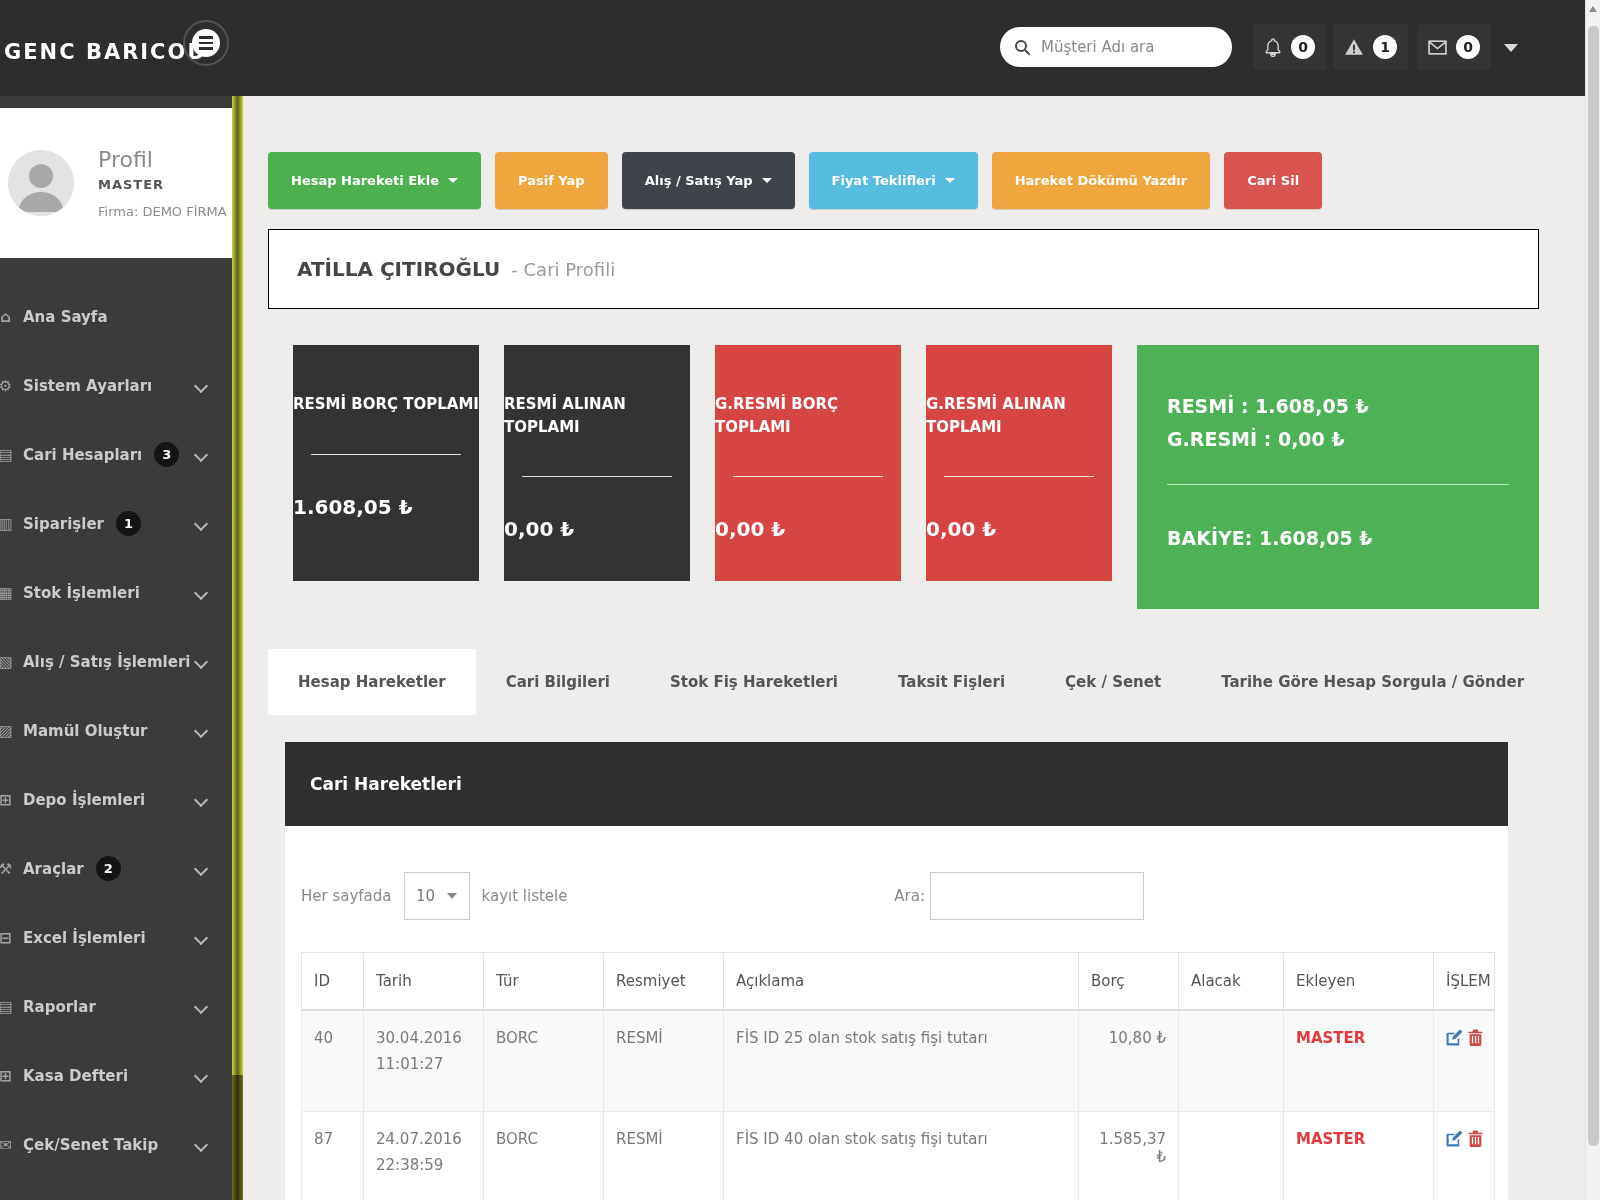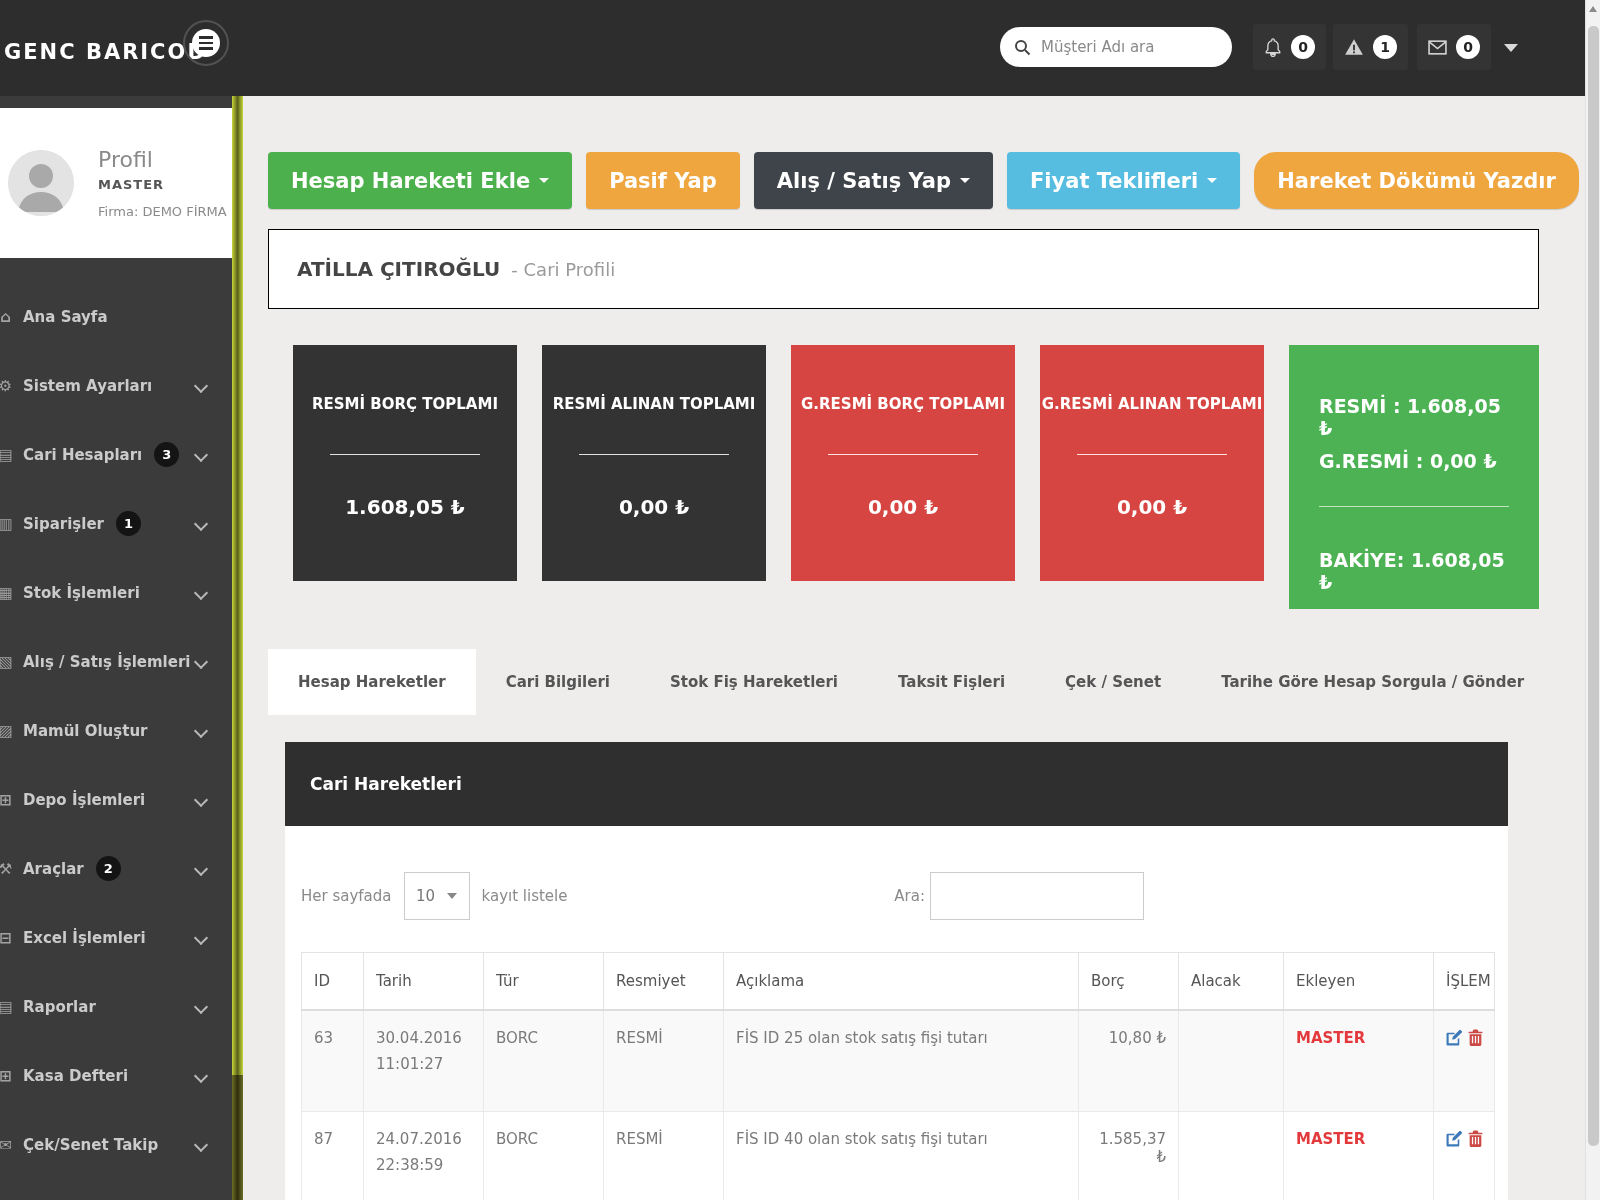--- a/index.html
+++ b/index.html
@@ -44,29 +44,29 @@
   .chev{margin-left:auto;margin-right:26px;width:8px;height:8px;border-right:2px solid #b9b9b9;
     border-bottom:2px solid #b9b9b9;transform:rotate(45deg);flex:none;}
   
   .side-scroll{position:absolute;left:232px;top:96px;width:11px;bottom:0;
     background:linear-gradient(90deg,#6b6f24,#2f2f10 50%,#6b6f24);z-index:6;}
   .side-thumb{position:absolute;top:0;left:0;right:0;height:979px;
     background:linear-gradient(90deg,#c6d63a,#5a611c 50%,#c6d63a);cursor:grab;}
   
   .main{position:absolute;left:243px;top:96px;width:1342px;bottom:0;background:#efedec;overflow:hidden;}
   .toolbar{margin:56px 0 0 25px;display:flex;gap:14px;}
-  .btn{height:57px;display:inline-flex;align-items:center;padding:0 23px;color:#fff;font-size:21px;font-weight:bold;
+  .btn{height:57px;display:inline-flex;align-items:center;padding:0 23px;color:#fff;font-size:13px;font-weight:bold;
     border-radius:4px;border:none;cursor:pointer;font-family:inherit;white-space:nowrap;box-shadow:0 1px 1px rgba(0,0,0,.15);}
   .btn .caret{margin-left:9px;width:0;height:0;border-left:5px solid transparent;border-right:5px solid transparent;
     border-top:5px solid #fff;}
   .title-panel{margin:20px 46px 0 25px;background:#fff;border:1px solid #000000;padding:27px 28px;}
   .title-name{font-size:20px;font-weight:bold;color:#454545;}
   .title-sub{font-size:18px;color:#9a9a9a;margin-left:6px;}
   .cards{margin:36px 46px 0 50px;display:flex;gap:25px;align-items:flex-start;}
-  .scard{width:224px;height:236px;color:#fff;text-align:center;flex:none;}
+  .scard{width:186px;height:236px;color:#fff;flex:none;}
   .scard .lbl{padding-top:48px;font-size:15px;font-weight:bold;line-height:1.5;}
   .scard .divider{width:150px;margin:38px auto 0;border-top:1px solid rgba(255,255,255,.85);}
   .scard .val{margin-top:40px;font-size:20px;font-weight:bold;}
   .bcard{flex:1;height:264px;color:#fff;padding:50px 30px 0;box-sizing:border-box;}
   .bcard .line{font-size:19px;font-weight:bold;margin-bottom:11px;}
   .bcard .divider{border-top:1px solid rgba(255,255,255,.65);margin-top:34px;}
   .bcard .bak{margin-top:42px;font-size:19px;font-weight:bold;}
   .tabs{margin:40px 46px 0 25px;display:flex;}
   .tab{padding:24px 30px;font-size:15px;font-weight:bold;color:#555;cursor:pointer;white-space:nowrap;}
   .tab.active{background:#fff;}
@@ -251,21 +251,21 @@
       <span>Pasif Yap</span>
     </button>
     <button class="btn" style="background-color: rgb(63, 68, 74);">
       <span>Alış / Satış Yap</span>
       <span class="caret"></span>
     </button>
     <button class="btn" style="background-color: rgb(87, 189, 224);">
       <span>Fiyat Teklifleri</span>
       <span class="caret"></span>
     </button>
-    <button class="btn" style="background-color: rgb(240, 166, 63); border-radius: 22px;">
+    <button class="btn" style="background-color: rgb(240, 166, 63);">
       <span>Hareket Dökümü Yazdır</span>
     </button>
     <button class="btn" style="background-color: rgb(217, 83, 79);">
       <span>Cari Sil</span>
     </button>
   </div>
 
   <div class="title-panel">
     <span class="title-name">ATİLLA ÇITIROĞLU</span>
     <span class="title-sub">- Cari Profili</span>
@@ -348,21 +348,21 @@
             <th>Resmiyet</th>
             <th>Açıklama</th>
             <th class="num">Borç</th>
             <th>Alacak</th>
             <th>Ekleyen</th>
             <th>İŞLEM</th>
           </tr>
         </thead>
         <tbody>
           <tr class="odd">
-            <td>63</td>
+            <td>40</td>
             <td>
               <span>30.04.2016</span>
               <span class="time">11:01:27</span>
             </td>
             <td>BORC</td>
             <td>RESMİ</td>
             <td>FİS ID 25 olan stok satış fişi tutarı</td>
             <td class="num">10,80 ₺</td>
             <td></td>
             <td class="master">MASTER</td>

